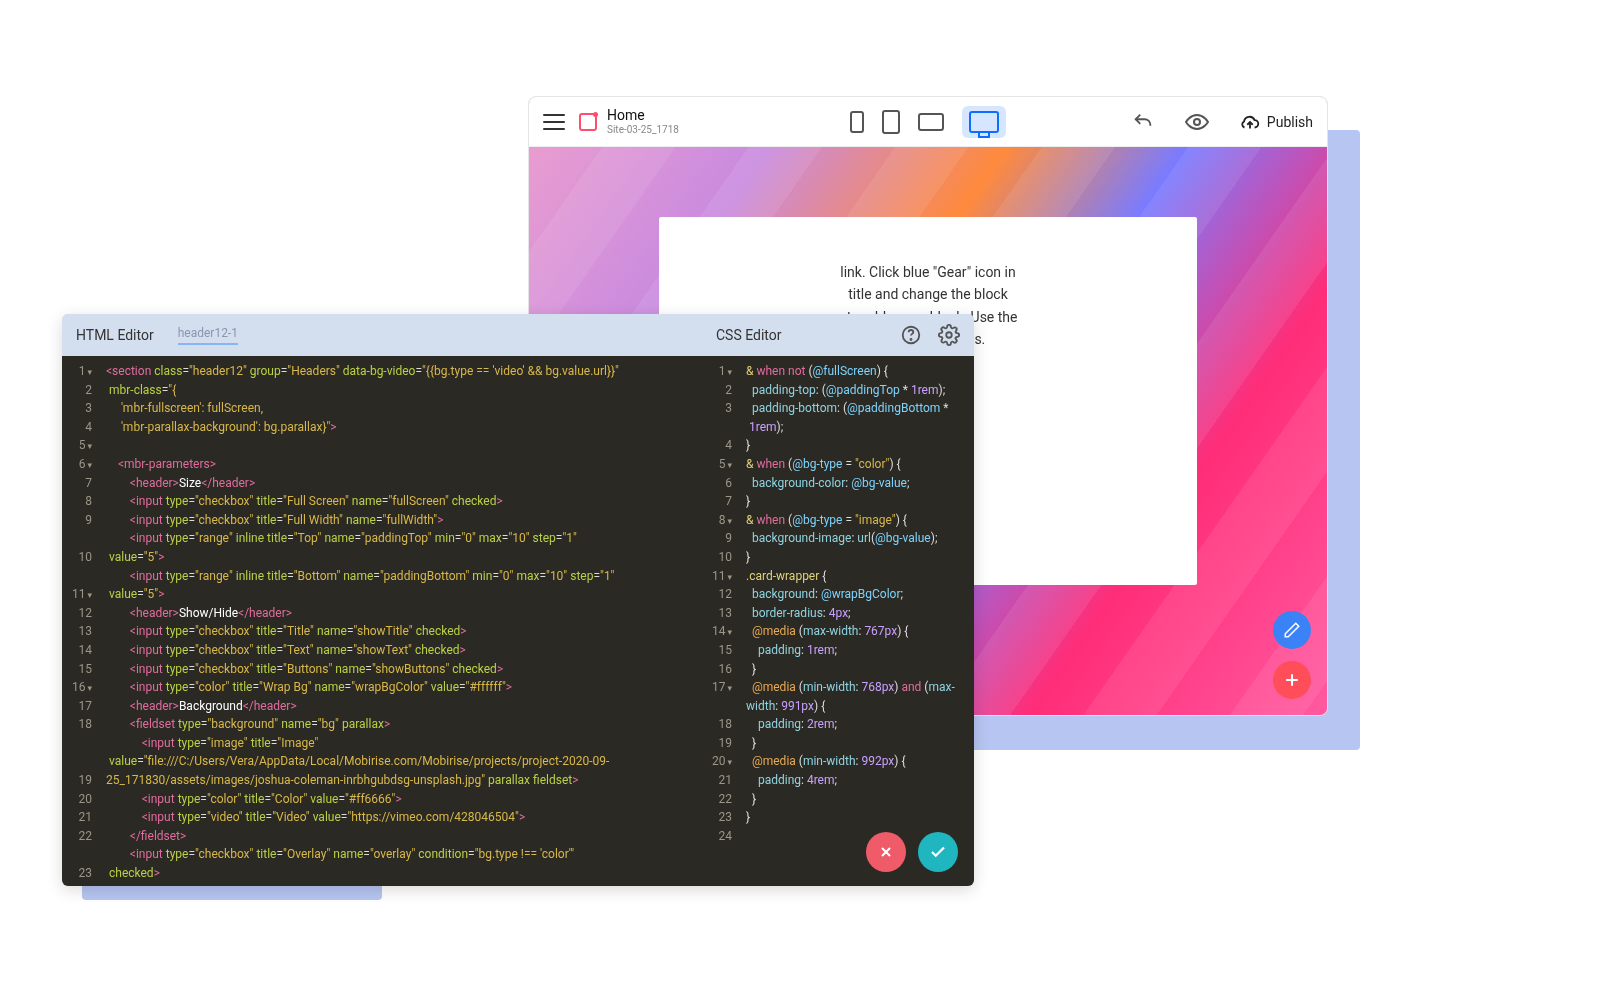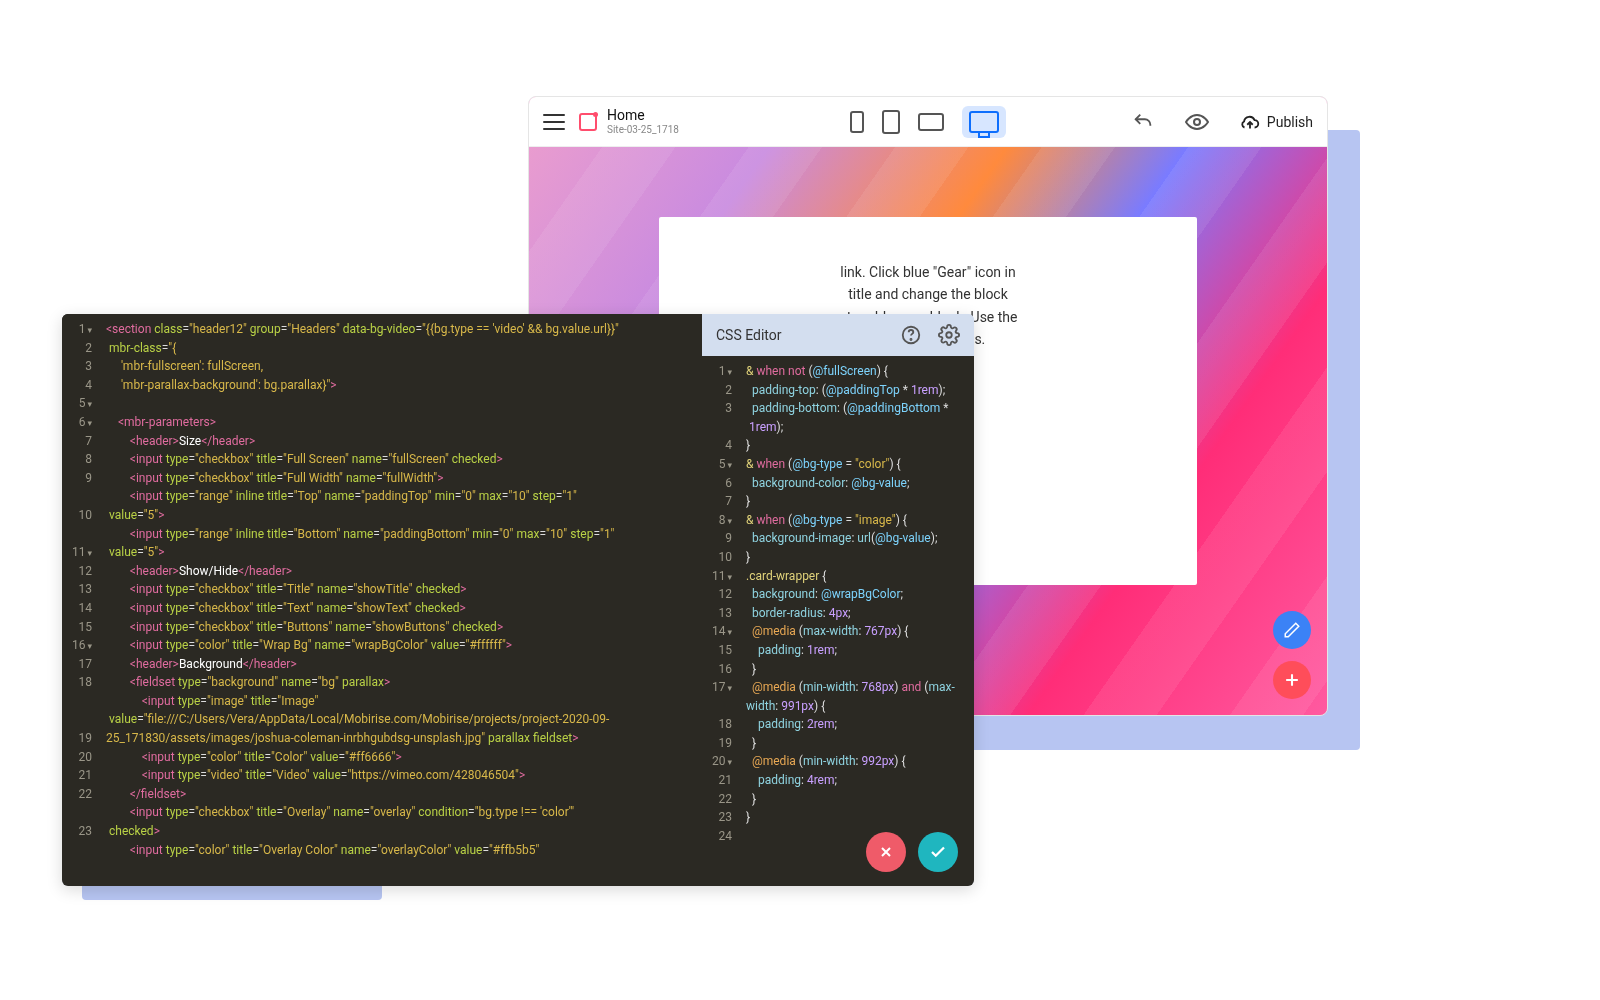--- a/index.html
+++ b/index.html
@@ -140,20 +140,24 @@
         <svg width="20" height="20" viewBox="0 0 24 24" fill="none" stroke="currentColor" stroke-width="2.5">
             <path d="M12 5v14M5 12h14"></path>
           </svg>
       </div>
     </div>
   </div>
 </div>
 
 <div class="editor-panel">
   <div class="pane html">
+    <div class="pane-header">
+      <span>HTML Editor</span>
+      <span class="pane-sub">header12-1</span>
+    </div>
     <div class="code-area">
       <div class="gutter">
 <div class="ln">1<span class="arrow">▾</span></div>
           <div class="ln">2</div>
           <div class="ln">3</div>
           <div class="ln">4</div>
           <div class="ln">5<span class="arrow">▾</span></div>
           <div class="ln">6<span class="arrow">▾</span></div>
           <div class="ln">7</div>
           <div class="ln">8</div>

